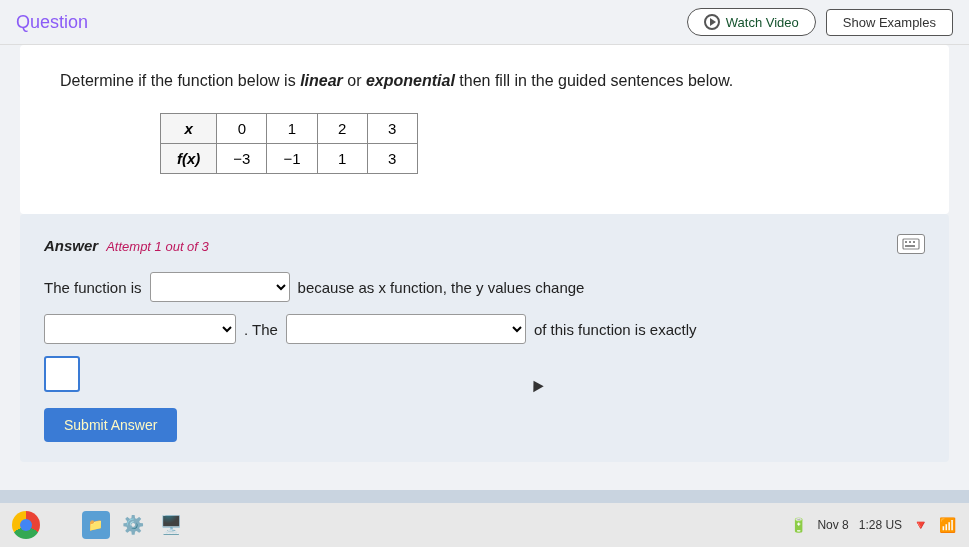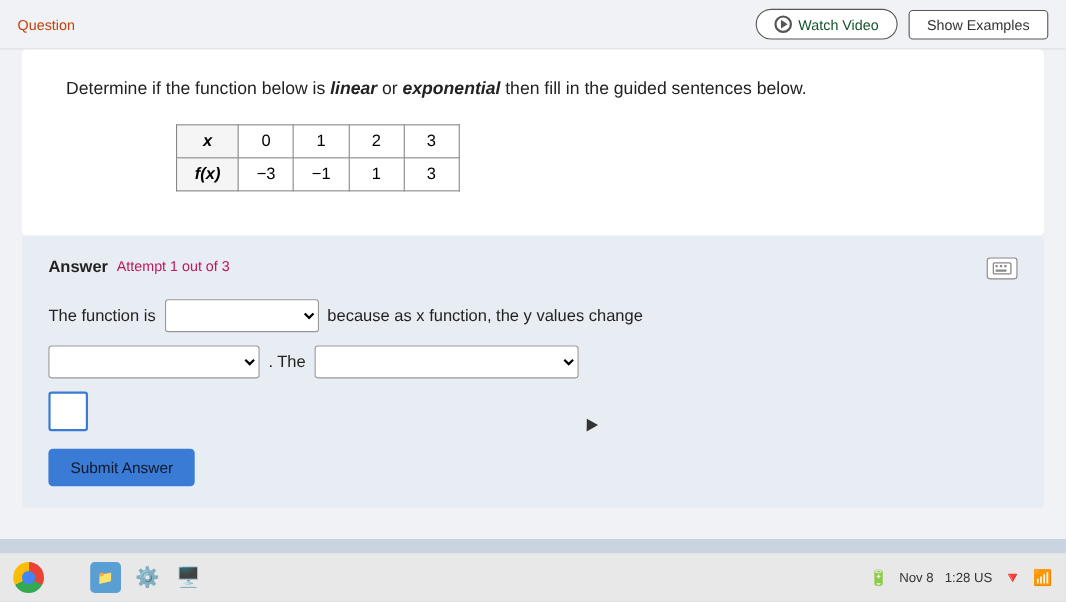--- a/index.html
+++ b/index.html
@@ -25,22 +25,22 @@
       justify-content: flex-end;
       align-items: center;
       padding: 8px 16px;
       background: #f0f2f5;
       border-bottom: 1px solid #ddd;
       gap: 10px;
     }
 
     .top-bar-left {
       flex: 1;
-      font-size: 13px;
-      color: #c2410c;
+      font-size: 18px;
+      color: #8b5cf6;
     }
 
     .btn-watch-video {
       border: 1.5px solid #555;
       background: white;
       border-radius: 20px;
       padding: 5px 16px;
       font-size: 13px;
       cursor: pointer;
       display: flex;
@@ -119,23 +119,24 @@
 
     .answer-section {
       background: #e8edf3;
       padding: 20px 24px;
       margin: 0 20px;
       border-radius: 4px;
     }
 
     .answer-header {
       display: flex;
-      align-items: flex-start;
+      align-items: flex-end;
       gap: 8px;
       margin-bottom: 18px;
+      font-style: italic;
     }
 
     .answer-label {
       font-weight: bold;
       font-size: 15px;
       color: #222;
     }
 
     .attempt-text {
       font-size: 13px;
@@ -193,21 +194,21 @@
       width: 36px;
       height: 36px;
       border: 2px solid #3a7bd5;
       border-radius: 3px;
       background: white;
       margin-bottom: 12px;
     }
 
     .btn-submit {
       background: #3a7bd5;
-      color: #0f172a;
+      color: #fef9c3;
       border: none;
       border-radius: 4px;
       padding: 9px 20px;
       font-size: 14px;
       cursor: pointer;
       margin-top: 4px;
     }
 
     .taskbar {
       position: absolute;
@@ -330,20 +331,21 @@
         <option value="by a constant ratio">by a constant ratio</option>
       </select>
       <span class="static-text">. The</span>
       <select class="answer-select-wide">
         <option value=""></option>
         <option value="slope">slope</option>
         <option value="common ratio">common ratio</option>
         <option value="common difference">common difference</option>
         <option value="y-intercept">y-intercept</option>
       </select>
+      <span class="static-text">of this function is exactly</span>
     </div>
 
     
     <div class="small-input-box"></div>
 
     
     <button class="btn-submit">
       <span>Submit Answer</span>
     </button>
   </div>

